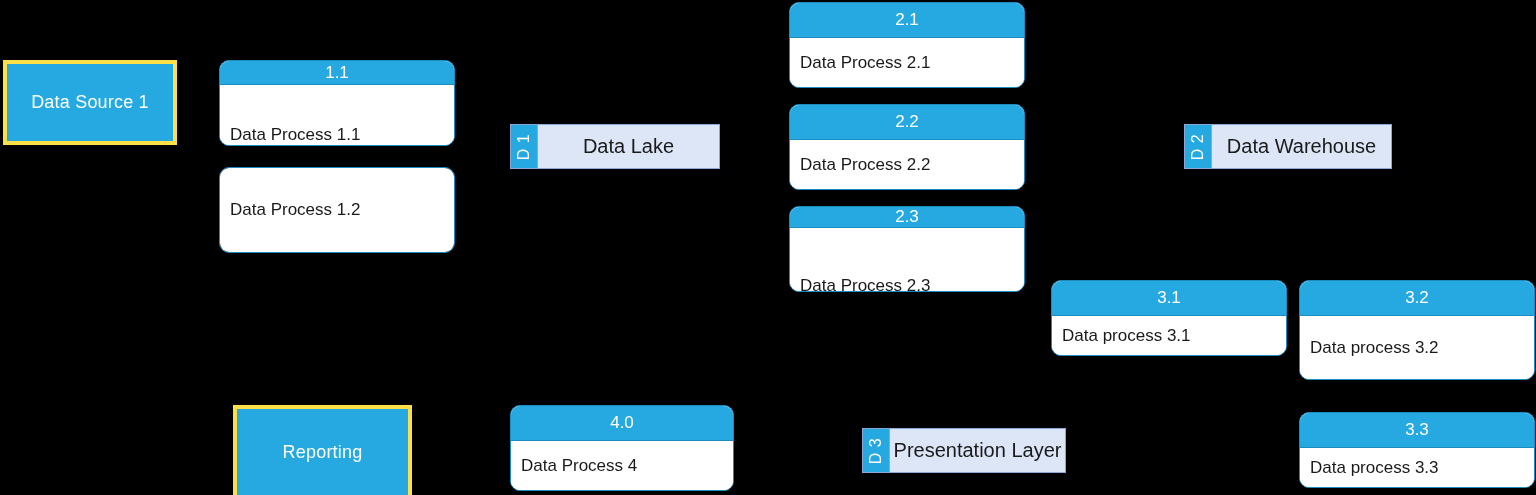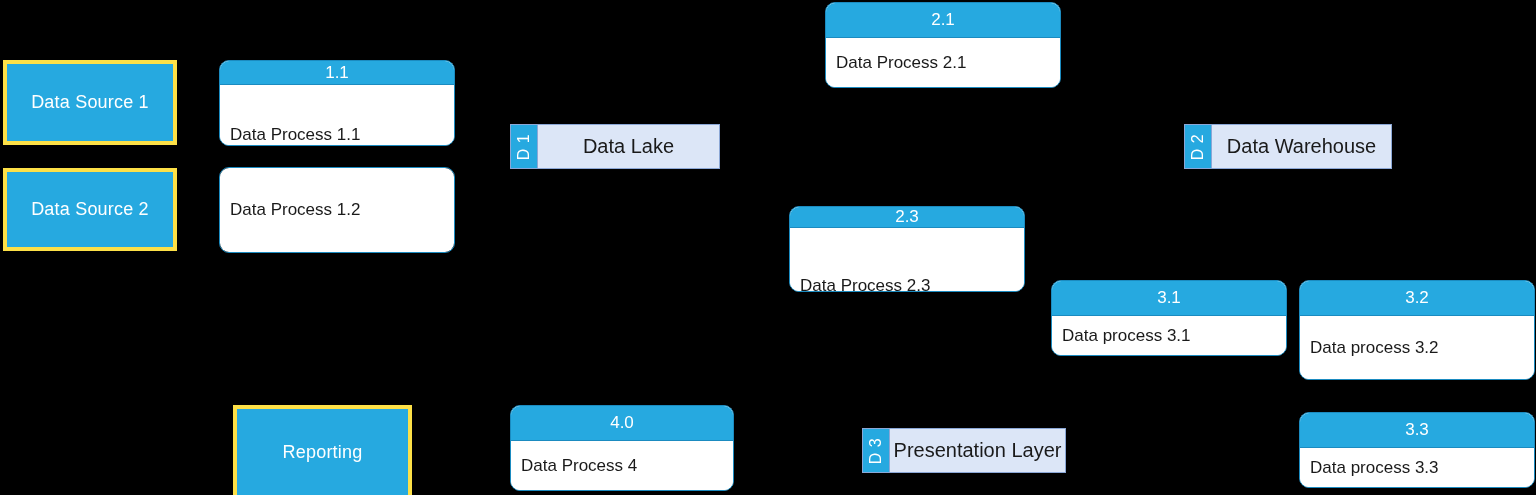--- a/index.html
+++ b/index.html
@@ -105,36 +105,37 @@
     box-sizing: border-box;
   }
 </style>
 </head>
 <body>
 
 <div id="canvas">
     <div class="entity" style="left: 3px; top: 60px; width: 174px; height: 85px;">
       <span>Data Source 1</span>
     </div>
-    <div class="entity" style="left: 3px; top: 168px; width: 174px; height: 83px;">
-      <span>Data Source 2</span>
-    </div>
     <div class="entity" style="left: 233px; top: 405px; width: 179px; height: 95px;">
       <span>Reporting</span>
     </div>
     <div class="process" style="left: 219px; top: 60px; width: 236px; height: 86px; gap: 40px;">
       <div class="p-head">1.1</div>
       <div class="p-body">Data Process 1.1</div>
     </div>
     <div class="process" style="left: 219px; top: 167px; width: 236px; height: 86px;">
       <div class="p-body">Data Process 1.2</div>
     </div>
-    <div class="process" style="left: 789px; top: 2px; width: 236px; height: 86px; margin-left: 36px;">
+    <div class="process" style="left: 789px; top: 2px; width: 236px; height: 86px;">
       <div class="p-head">2.1</div>
       <div class="p-body">Data Process 2.1</div>
+    </div>
+    <div class="process" style="left: 789px; top: 104px; width: 236px; height: 86px;">
+      <div class="p-head">2.2</div>
+      <div class="p-body">Data Process 2.2</div>
     </div>
     <div class="process" style="left: 789px; top: 206px; width: 236px; height: 86px; gap: 48px;">
       <div class="p-head">2.3</div>
       <div class="p-body">Data Process 2.3</div>
     </div>
     <div class="process" style="left: 1051px; top: 280px; width: 236px; height: 76px;">
       <div class="p-head">3.1</div>
       <div class="p-body">Data process 3.1</div>
     </div>
     <div class="process" style="left: 1299px; top: 280px; width: 236px; height: 100px;">

